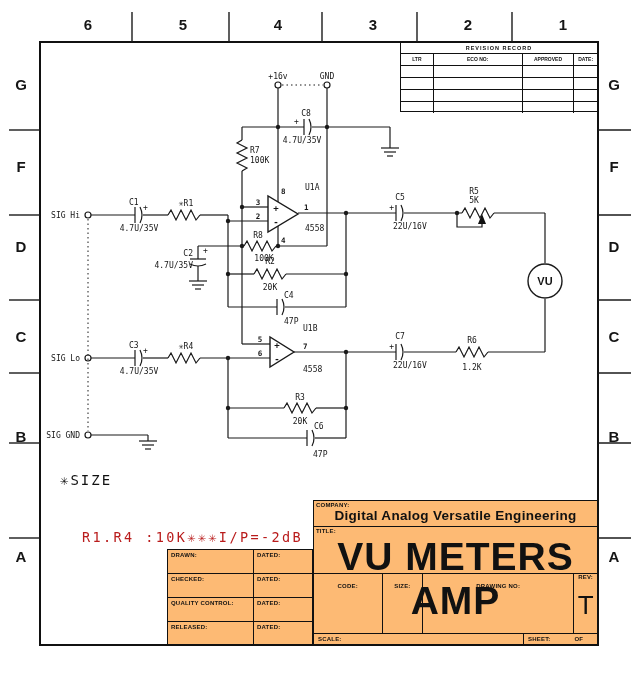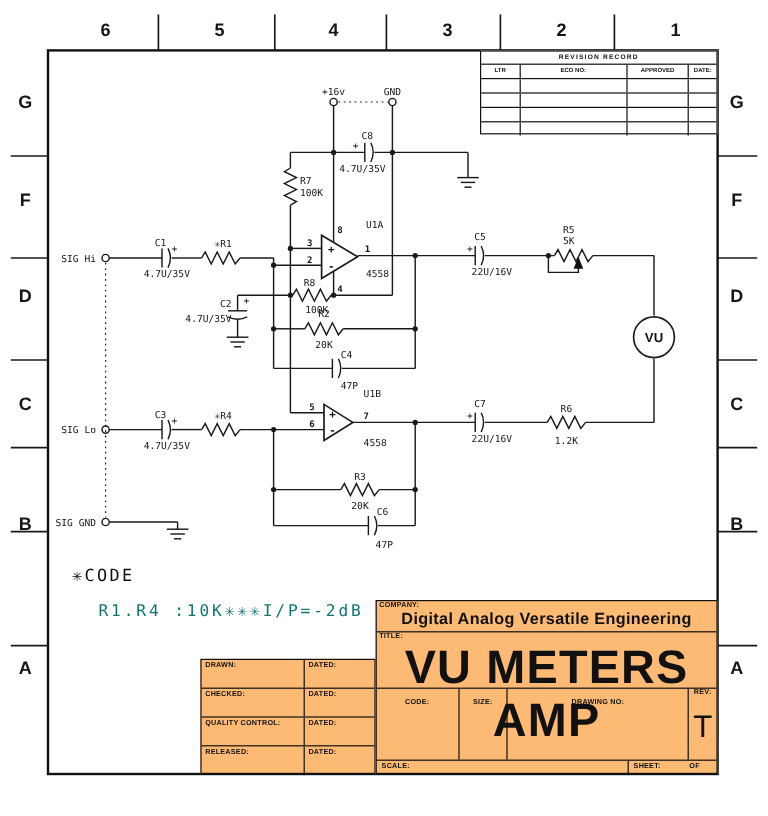--- a/index.html
+++ b/index.html
@@ -24,22 +24,22 @@
              border:1.5px solid #111;background:#fff;font-weight:bold;}
   .rev-title{height:10px;border-bottom:1px solid #111;text-align:center;font-size:5.5px;
              letter-spacing:1px;line-height:10px;}
   .rev-row{display:flex;height:11px;border-bottom:1px solid #111;}
   .rev-row:last-child{border-bottom:none;}
   .rev-cell{box-sizing:border-box;border-right:1px solid #111;font-size:5px;text-align:center;line-height:11px;}
   .rev-cell:last-child{border-right:none;}
   .rc1{width:33px;} .rc2{width:90px;} .rc3{width:52px;} .rc4{width:23px;}
   .note-heading{position:absolute;left:60px;top:472px;font:14px "DejaVu Sans Mono",monospace;
                 letter-spacing:2px;color:#111;}
-  .note-body{position:absolute;left:82px;top:499px;font:13.5px "DejaVu Sans Mono",monospace;
-             letter-spacing:2.4px;line-height:20px;white-space:pre;color:#0f766e;}
+  .note-body{position:absolute;left:82px;top:527px;font:13.5px "DejaVu Sans Mono",monospace;
+             letter-spacing:2.4px;line-height:20px;white-space:pre;color:#b91c1c;}
   .sig-block{left:167px;top:549px;width:146px;height:96px;}
   .sig-row{display:flex;height:24px;border-bottom:1px solid #111;box-sizing:border-box;}
   .sig-row:last-child{border-bottom:none;}
   .sig-cell{box-sizing:border-box;padding:2px 0 0 3px;}
   .sig-name{width:86px;border-right:1px solid #111;}
   .sig-date{flex:1;}
   .title-block{left:313px;top:500px;width:285px;height:145px;}
   .tb-row{position:relative;box-sizing:border-box;}
   .tb-company{height:25px;}
   .tb-title{height:47px;border-top:1.5px solid #111;}
@@ -355,21 +355,21 @@
         <div class="rev-cell rc4"></div>
   </div>
   <div class="rev-row">
     <div class="rev-cell rc1"></div>
         <div class="rev-cell rc2"></div>
         <div class="rev-cell rc3"></div>
         <div class="rev-cell rc4"></div>
   </div>
 </div>
 
-<div class="note-heading">✳CODE</div>
+<div class="note-heading">✳SIZE</div>
 <div class="note-body"><div>R1.R4 :10K✳✳✳I/P=-2dB</div></div>
 
 <div class="box sig-block">
   <div class="sig-row">
     <div class="sig-cell sig-name tiny">DRAWN:</div>
     <div class="sig-cell sig-date tiny">DATED:</div>
   </div>
   <div class="sig-row">
     <div class="sig-cell sig-name tiny">CHECKED:</div>
     <div class="sig-cell sig-date tiny">DATED:</div>

